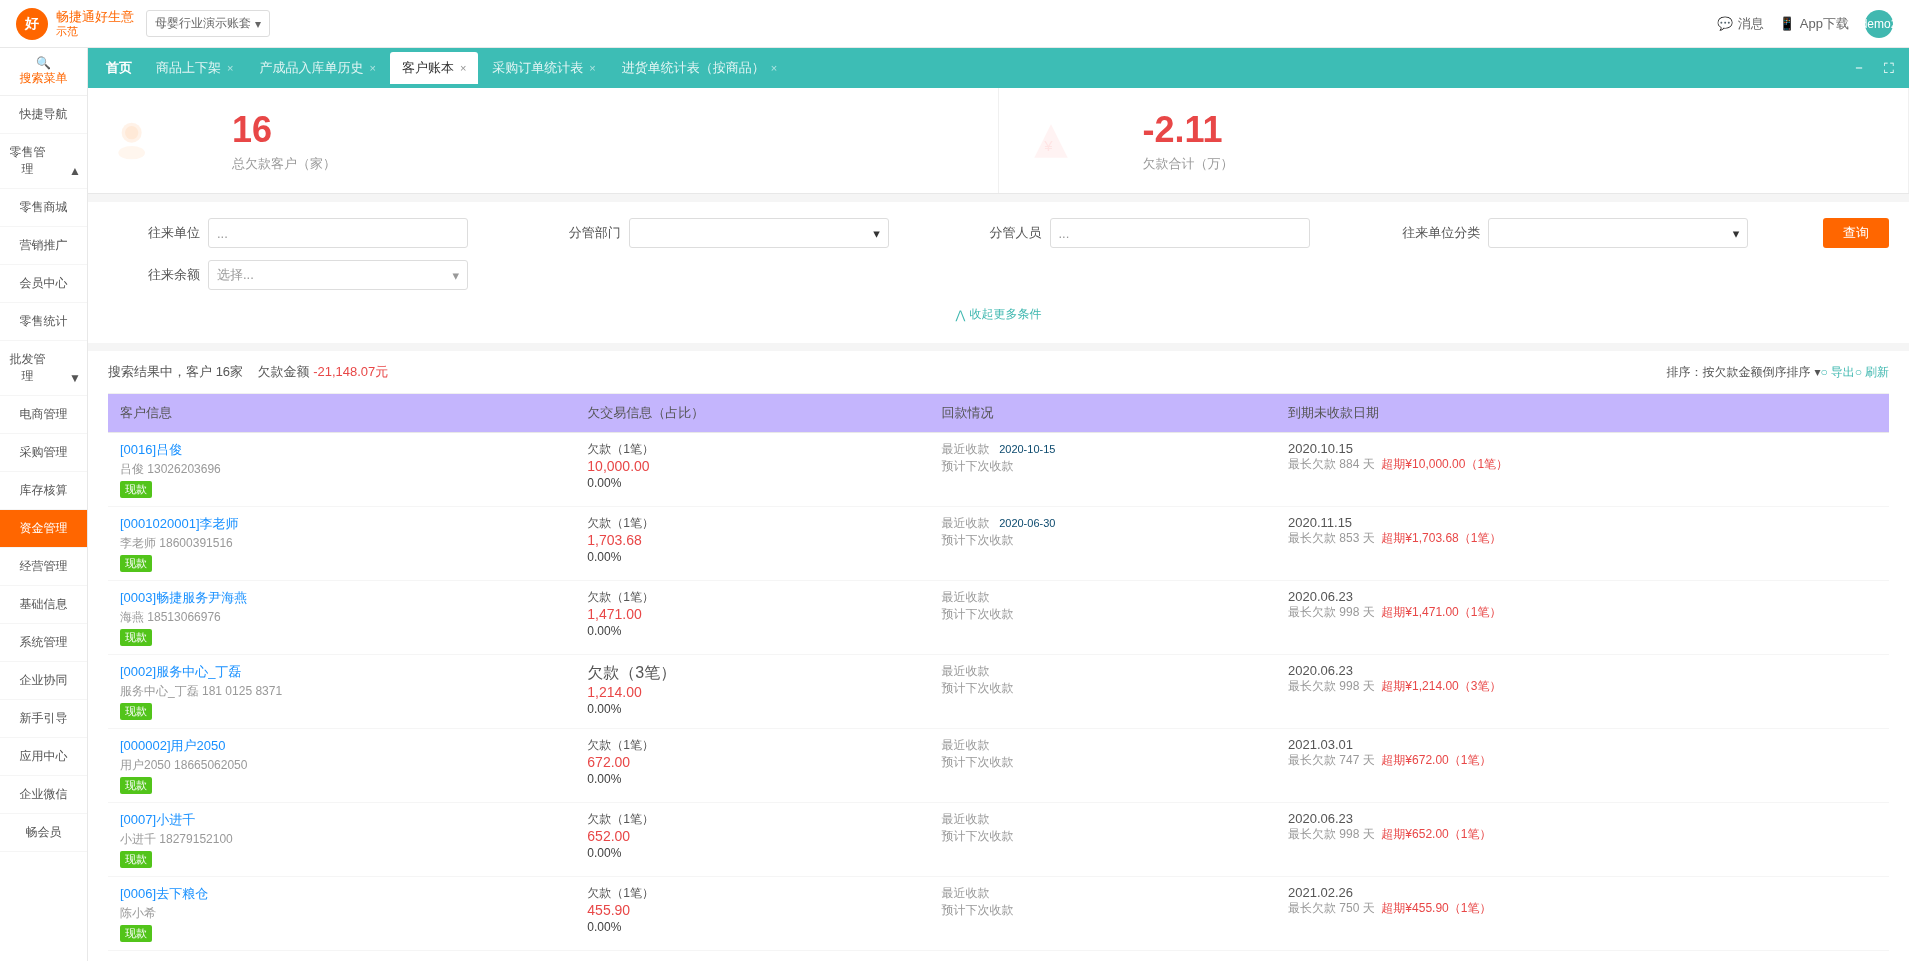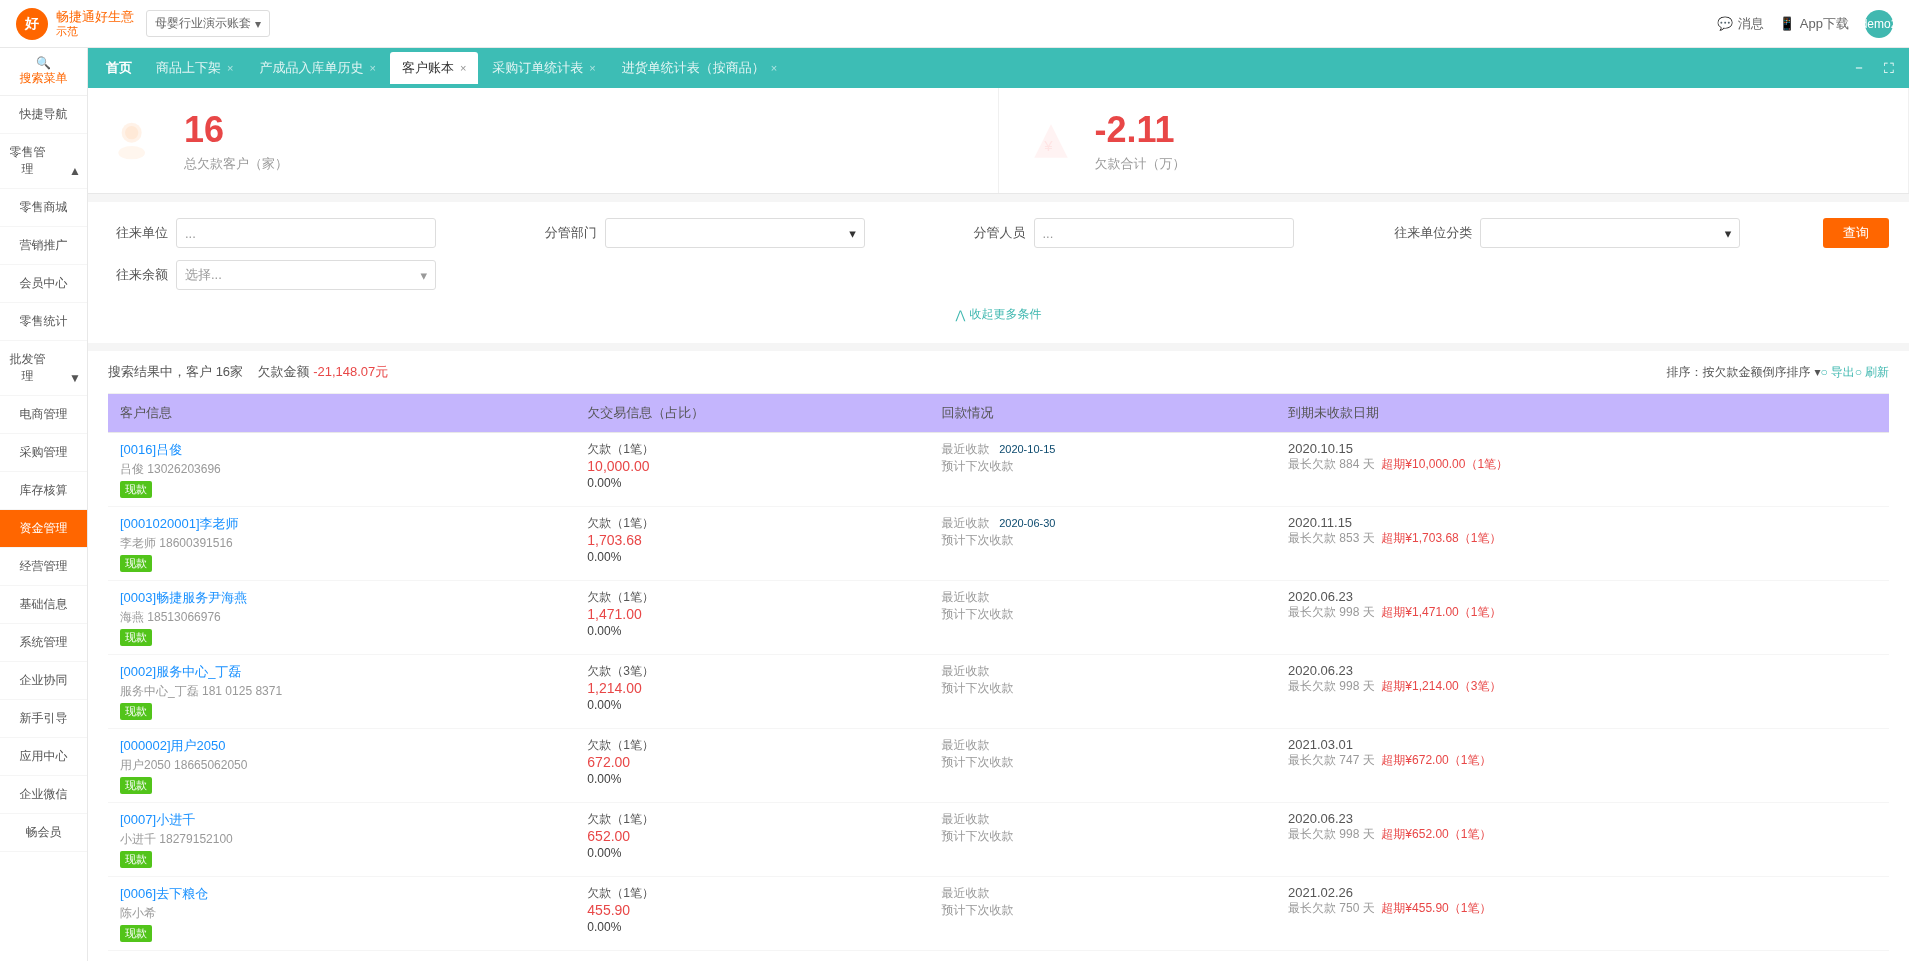--- a/index.html
+++ b/index.html
@@ -37,31 +37,31 @@
     .tab-bar-btn { width: 24px; height: 24px; display: flex; align-items: center; justify-content: center; color: #fff; cursor: pointer; font-size: 14px; }
 
     
     .content-area { flex: 1; overflow-y: auto; background: #f5f5f5; padding: 0; }
 
     
     .stats-banner { background: #fff; display: flex; align-items: stretch; border-bottom: 1px solid #e8e8e8; }
     .stat-card { flex: 1; padding: 20px 24px; display: flex; align-items: center; gap: 16px; border-right: 1px solid #f0f0f0; }
     .stat-icon { width: 56px; height: 56px; display: flex; align-items: center; justify-content: center; }
     .stat-icon svg { width: 50px; height: 50px; opacity: 0.3; }
-    .stat-info { flex: 1; }
+    .stat-info { flex: 1; margin-left: 48px; }
     .stat-number { font-size: 36px; font-weight: bold; line-height: 1.2; }
     .stat-number.red { color: #e84747; }
     .stat-number.dark { color: #333; font-weight: 900; }
     .stat-label { font-size: 13px; color: #999; margin-top: 4px; }
     .stat-actions { display: flex; align-items: center; gap: 8px; color: #999; font-size: 12px; }
     .stat-actions span { cursor: pointer; display: flex; align-items: center; gap: 2px; }
 
     
     .filter-area { background: #fff; padding: 16px 20px; margin-top: 8px; }
-    .filter-row { display: flex; align-items: center; gap: 16px; margin-bottom: 12px; }
+    .filter-row { display: flex; align-items: center; gap: 16px; margin-bottom: 12px; margin-left: 32px; }
     .filter-item { display: flex; align-items: center; gap: 8px; flex: 1; }
     .filter-label { font-size: 13px; color: #555; white-space: nowrap; min-width: 60px; text-align: right; }
     .filter-input { flex: 1; height: 30px; border: 1px solid #ddd; border-radius: 3px; padding: 0 8px; font-size: 13px; display: flex; align-items: center; justify-content: space-between; cursor: pointer; color: #999; max-width: 260px; }
     .filter-input.has-dots { color: #999; }
     .filter-select { flex: 1; height: 30px; border: 1px solid #ddd; border-radius: 3px; padding: 0 8px; font-size: 13px; display: flex; align-items: center; justify-content: space-between; cursor: pointer; color: #333; max-width: 260px; background: #fff; }
     .filter-btn { height: 30px; padding: 0 20px; background: #ff6600; color: #fff; border: none; border-radius: 3px; font-size: 13px; cursor: pointer; }
     .collapse-btn { display: flex; align-items: center; justify-content: center; gap: 4px; color: #40b8b0; font-size: 12px; cursor: pointer; padding: 4px 0; }
 
     
     .table-area { background: #fff; margin-top: 8px; padding: 0 20px; }
@@ -405,21 +405,21 @@
       <div class="overdue-days">最长欠款 998 天&nbsp;&nbsp;<span class="overdue-text">超期¥1,471.00（1笔）</span></div>
     </td>
   </tr>
               <tr>
     <td>
       <div class="customer-name">[0002]服务中心_丁磊</div>
       <div class="customer-sub">服务中心_丁磊  181 0125 8371</div>
       <span class="tag-green">现款</span>
     </td>
     <td>
-      <div style="color:#555;font-size:12px;">欠款（3笔）</div>
+      <div style="color:#555;font-size:16px;">欠款（3笔）</div>
       <div class="amount-red">1,214.00</div>
       <div class="amount-pct">0.00%</div>
     </td>
     <td>
       <div>
         <span class="recover-label">最近收款</span>
         <span class="recover-date">&nbsp;&nbsp;</span>
       </div>
       <div class="recover-label">预计下次收款</div>
     </td>

